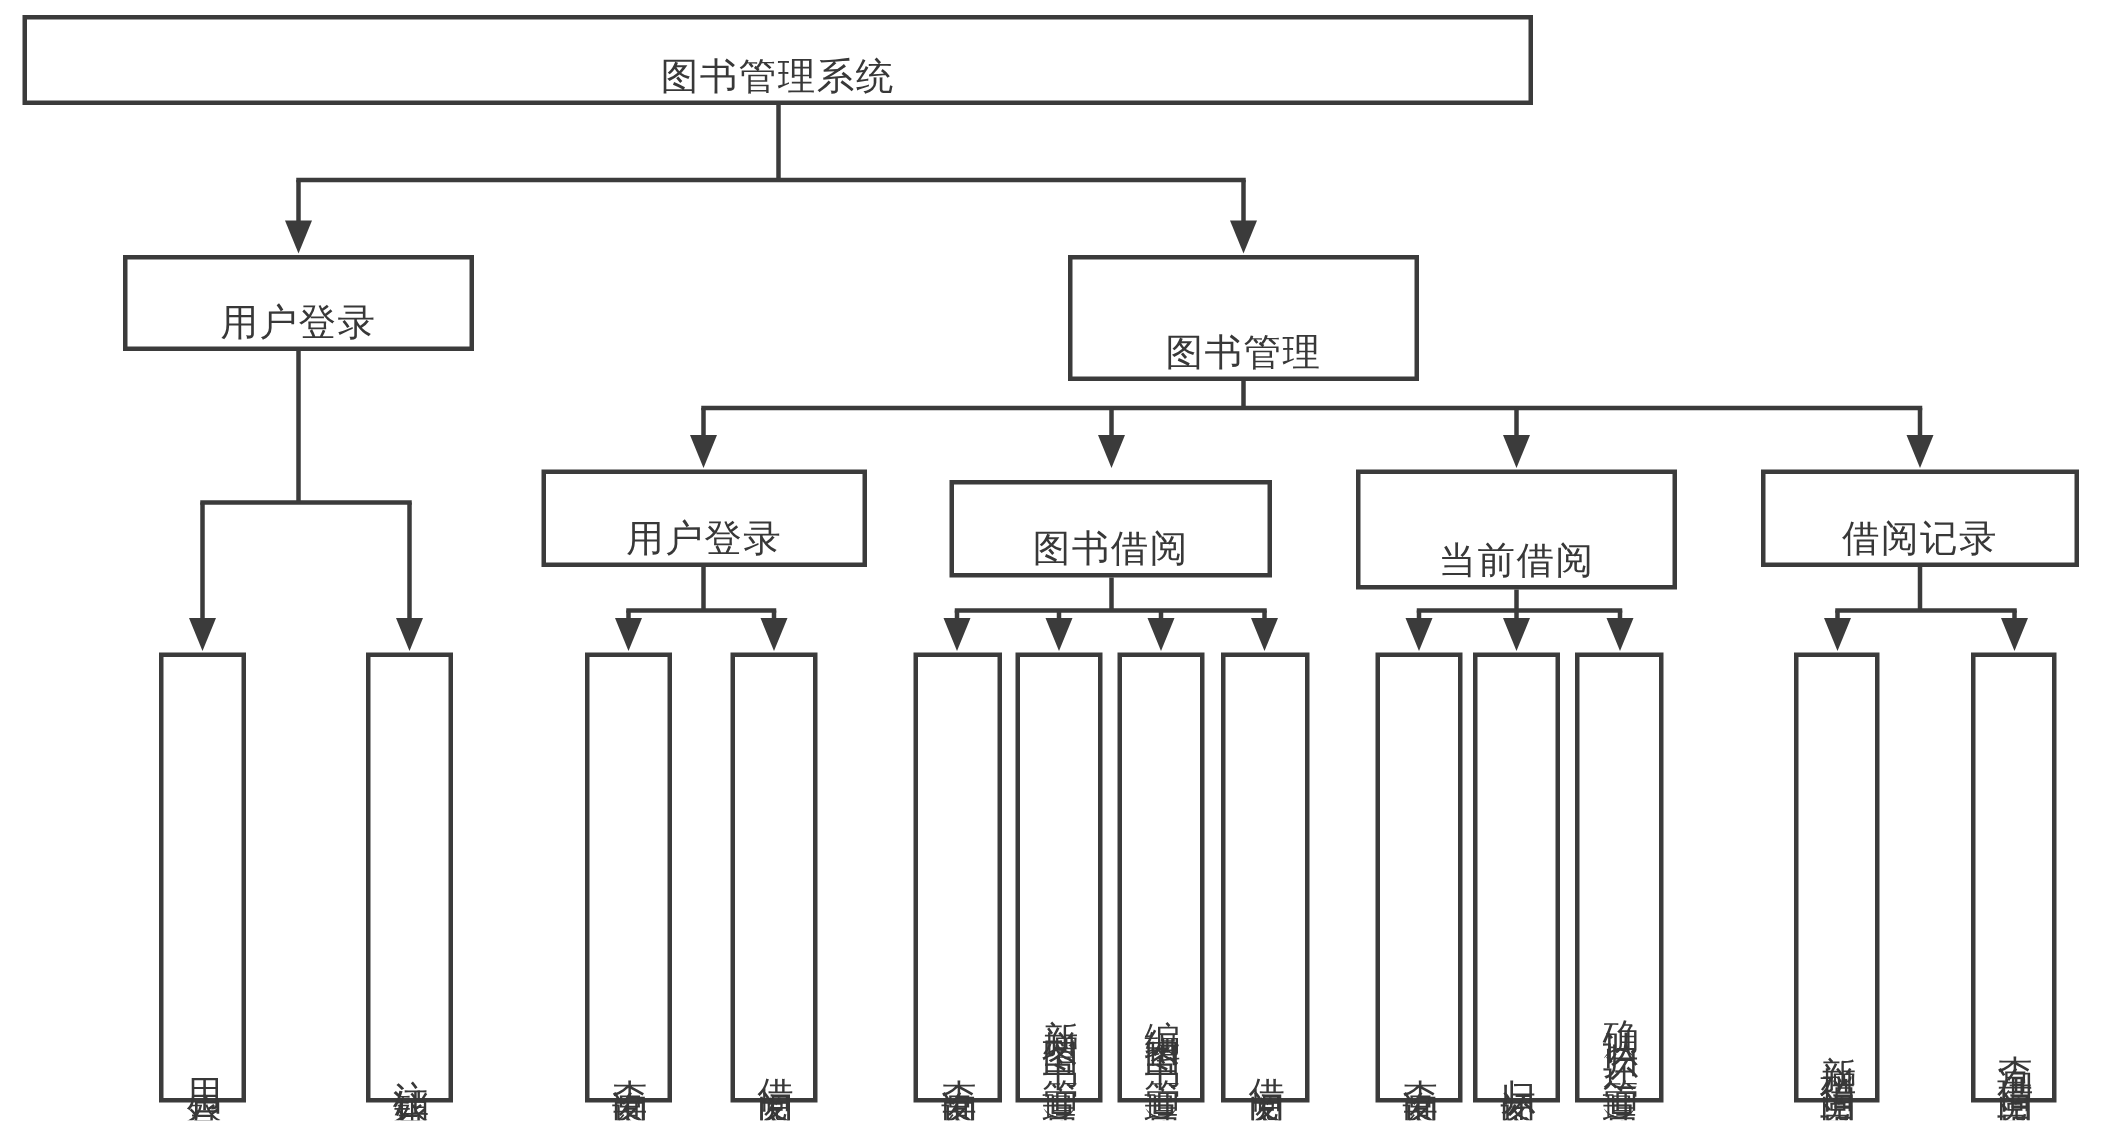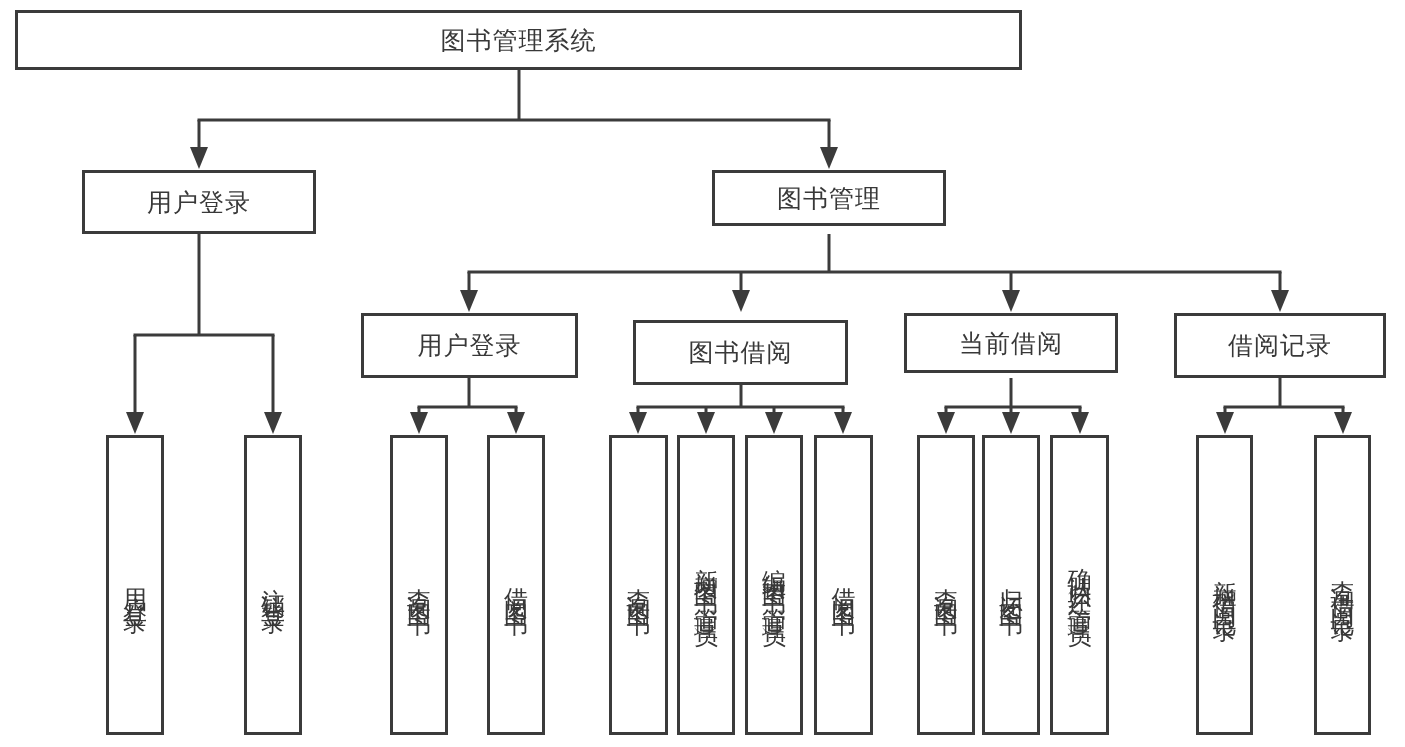--- a/index.html
+++ b/index.html
@@ -25,21 +25,21 @@
     width: 1405px; height: 747px;
     z-index: 0;
   }
   .connectors line { stroke: var(--line); stroke-width: 3; }
   .connectors polygon { fill: var(--line); }
   .box {
     position: absolute;
     background: #ffffff;
     border: 3px solid var(--line);
     display: flex;
-    align-items: center;
+    align-items: flex-end;
     justify-content: center;
     color: var(--text);
     z-index: 1;
   }
   .hlabel {
     font-size: 25px;
     letter-spacing: 1px;
     white-space: nowrap;
   }
   .leaf .vlabel {
@@ -141,31 +141,31 @@
     </g>
   </svg>
 
   <div class="box" style="left:15px;top:10px;width:1007px;height:60px">
     <span class="hlabel">图书管理系统</span>
   </div>
 
   <div class="box" style="left:82px;top:170px;width:234px;height:64px">
     <span class="hlabel">用户登录</span>
   </div>
-  <div class="box" style="left:712px;top:170px;width:234px;height:56px">
+  <div class="box" style="left:712px;top:170px;width:234px;height:84px">
     <span class="hlabel">图书管理</span>
   </div>
 
   <div class="box" style="left:361px;top:313px;width:217px;height:65px">
     <span class="hlabel">用户登录</span>
   </div>
   <div class="box" style="left:633px;top:320px;width:215px;height:65px">
     <span class="hlabel">图书借阅</span>
   </div>
-  <div class="box" style="left:904px;top:313px;width:214px;height:60px">
+  <div class="box" style="left:904px;top:313px;width:214px;height:80px">
     <span class="hlabel">当前借阅</span>
   </div>
   <div class="box" style="left:1174px;top:313px;width:212px;height:65px">
     <span class="hlabel">借阅记录</span>
   </div>
 
   <div class="box leaf" style="left:106px;top:435px;width:58px;height:300px">
     <span class="vlabel">用户登录</span>
   </div>
   <div class="box leaf" style="left:244px;top:435px;width:58px;height:300px">

